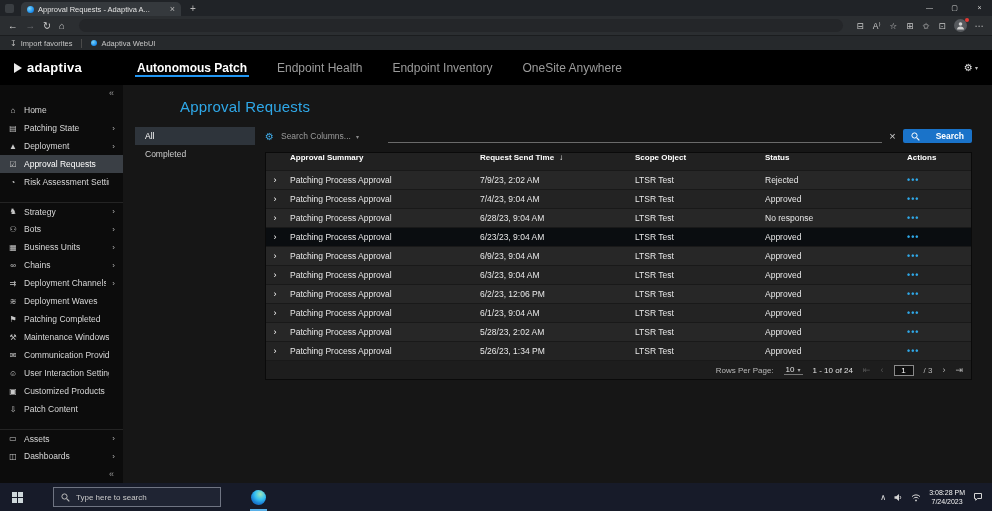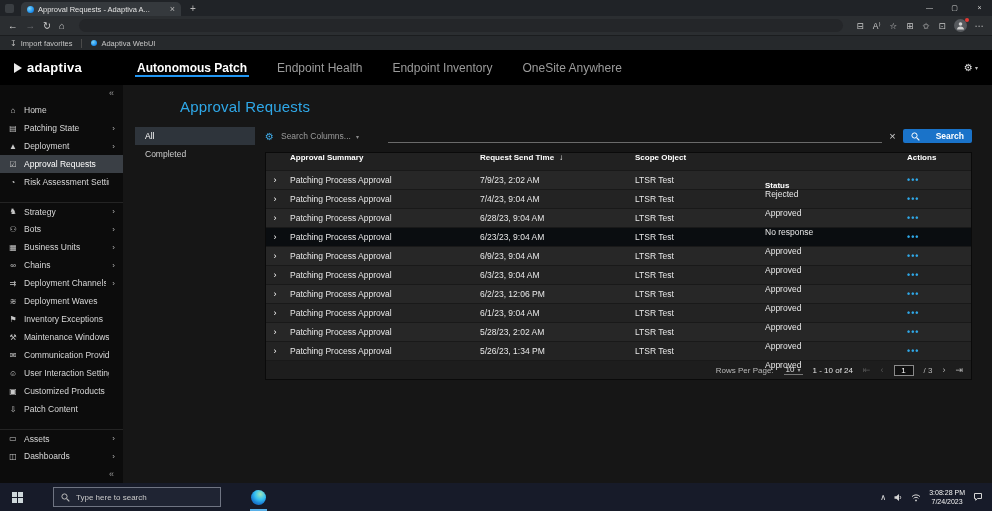--- a/index.html
+++ b/index.html
@@ -79,21 +79,21 @@
   .clear { color:#cfcfcf; font-size:11px; }
   .search-btn { display:flex; align-items:center; gap:16px; background:#1a73c9; color:#fff; border:none; border-radius:2px; font-size:8.5px; font-weight:bold; height:14px; padding:0 8px; font-family:inherit; }
 
   .table { margin-top:7px; border:1px solid #0a0a0a; }
   .thead { display:flex; align-items:flex-start; height:17px; background:#212121; font-size:8px; font-weight:bold; color:#fff; }
   .th, .td { padding-left:6px; white-space:nowrap; overflow:hidden; }
   .c-exp { width:18px; flex:none; padding-left:0; text-align:center; }
   .c-sum { width:190px; flex:none; }
   .c-time { width:155px; flex:none; display:flex; align-items:center; }
   .c-scope { width:130px; flex:none; }
-  .c-status { width:142px; flex:none;margin-top:28px; }
+  .c-status { width:142px; flex:none; }
   .c-actions { flex:1; }
   .sort { margin-left:5px; font-size:8px; }
   .trow { display:flex; align-items:center; height:19px; background:#272727; border-top:1px solid #191919; font-size:8.5px; color:#e8e8e8; }
   .trow.alt { background:#232323; }
   .trow.selected { background:#0a0d10; }
   .row-chev { color:#fff; font-size:9px; }
   .dots { color:#2fa8e8; font-size:9px; letter-spacing:1px; font-weight:bold; }
 
   .tfoot { display:flex; align-items:center; justify-content:flex-end; gap:10px; height:19px; background:#1d1d1d; border-top:1px solid #191919; font-size:8px; color:#b9b9b9; padding-right:8px; }
   .rpp { display:flex; align-items:center; gap:3px; color:#e2e2e2; border-bottom:1px solid #777; padding:0 2px; }
@@ -251,21 +251,21 @@
     <span class="s-label">Deployment Channels</span>
     <span class="s-chev">›</span>
   </div>
           <div class="side-item">
     <span class="s-icon">≋</span>
     <span class="s-label">Deployment Waves</span>
     <span class="s-chev"></span>
   </div>
           <div class="side-item">
     <span class="s-icon">⚑</span>
-    <span class="s-label">Inventory Exceptions</span>
+    <span class="s-label">Patching Completed</span>
     <span class="s-chev"></span>
   </div>
           <div class="side-item">
     <span class="s-icon">⚒</span>
     <span class="s-label">Maintenance Windows</span>
     <span class="s-chev"></span>
   </div>
           <div class="side-item">
     <span class="s-icon">✉</span>
     <span class="s-label">Communication Providers</span>

